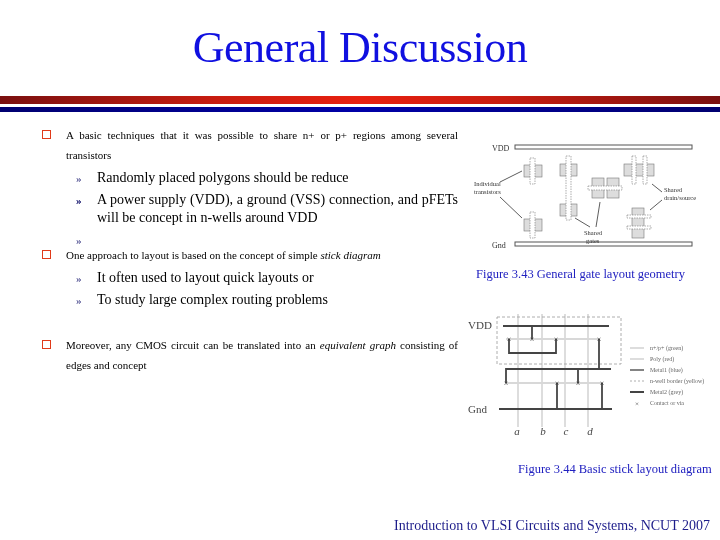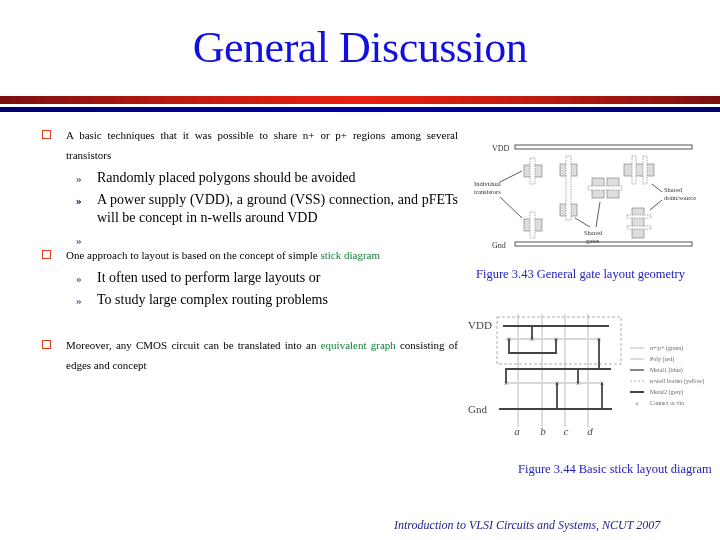--- a/index.html
+++ b/index.html
@@ -6,52 +6,52 @@
   body { width:720px; height:540px; background:#ffffff; position:relative; overflow:hidden; font-family:"Liberation Serif","DejaVu Serif",serif; }
   .title { position:absolute; top:22px; left:0; width:720px; text-align:center; font-size:44px; color:#1010e0; letter-spacing:-0.5px; }
   .bar-red { position:absolute; top:96px; left:0; width:720px; height:8px; background:linear-gradient(to right,#7a1010,#c81c10 30%,#e82010 50%,#c81c10 70%,#7a1010); }
   .bar-blue { position:absolute; top:107px; left:0; width:720px; height:5px; background:linear-gradient(to right,#000070,#0000a8 50%,#000070); }
   .content { position:absolute; left:40px; top:125px; width:418px; }
   .l1 { position:relative; padding-left:26px; font-size:11px; line-height:20px; color:#000; text-align:justify; margin-bottom:4px; }
   .l1 .sq { position:absolute; left:2px; top:5px; width:9px; height:9px; border:1.6px solid #e03a1a; box-sizing:border-box; }
   .l1 .sq::after { content:""; position:absolute; right:-3px; bottom:-3px; width:8px; height:8px; border-right:1.4px solid #e03a1a; border-bottom:1.4px solid #e03a1a; display:none; }
   .l2 { position:relative; padding-left:57px; font-size:14px; line-height:18px; color:#000; text-align:justify; margin-bottom:4px; }
   .l2 .raquo { position:absolute; left:36px; top:0; font-size:11px; color:#2a2a7a; }
-  .em { color:#15803d; }
+  .em { color:#000000; font-style:italic; }
   .gap { height:14px; }
   .gap2 { height:22px; }
   .fig1 { position:absolute; left:472px; top:140px; width:232px; height:118px; }
   .cap { position:absolute; font-size:12.5px; color:#2020c0; white-space:nowrap; }
   .fig2 { position:absolute; left:466px; top:310px; width:254px; height:130px; }
-  .footer { position:absolute; left:394px; top:518px; font-size:12px; color:#1c1c8a; white-space:nowrap;font-style:italic; }
+  .footer { position:absolute; left:394px; top:518px; font-size:14px; color:#1c1c8a; white-space:nowrap; }
 </style>
 </head>
 <body>
 
 <div class="title">General Discussion</div>
 <div class="bar-red"></div>
 <div class="bar-blue"></div>
 
 <div class="content">
   <div class="l1">
     <span class="sq"></span>
     <span>A basic techniques that it was possible to share n+ or p+ regions among several transistors</span>
   </div>
-  <div class="l2"><span class="raquo">»</span><span>Randomly placed polygons should be avoided</span></div>
+  <div class="l2"><span class="raquo">»</span><span>Randomly placed polygons should be reduce</span></div>
   <div class="l2"><span class="raquo">»</span></div>
   <div class="l2"><span class="raquo">»</span><span>A power supply (VDD), a ground (VSS) connection, and pFETs will be concept in n-wells around VDD</span></div>
   <div class="l2"><span class="raquo">»</span></div>
 
   <div class="gap"></div>
 
   <div class="l1">
     <span class="sq"></span>
     <span>One approach to layout is based on the concept of simple </span><span class="em">stick diagram</span>
   </div>
-  <div class="l2"><span class="raquo">»</span><span>It often used to perform large layouts or</span></div>
+  <div class="l2"><span class="raquo">»</span><span>It often used to layout quick layouts or</span></div>
   <div class="l2"><span class="raquo">»</span><span>To study large complex routing problems</span></div>
 
   <div class="gap2"></div>
 
   <div class="l1">
     <span class="sq"></span>
     <span>Moreover, any CMOS circuit can be translated into an </span><span class="em">equivalent graph</span><span> consisting of edges and concept</span>
   </div>
 </div>
 

